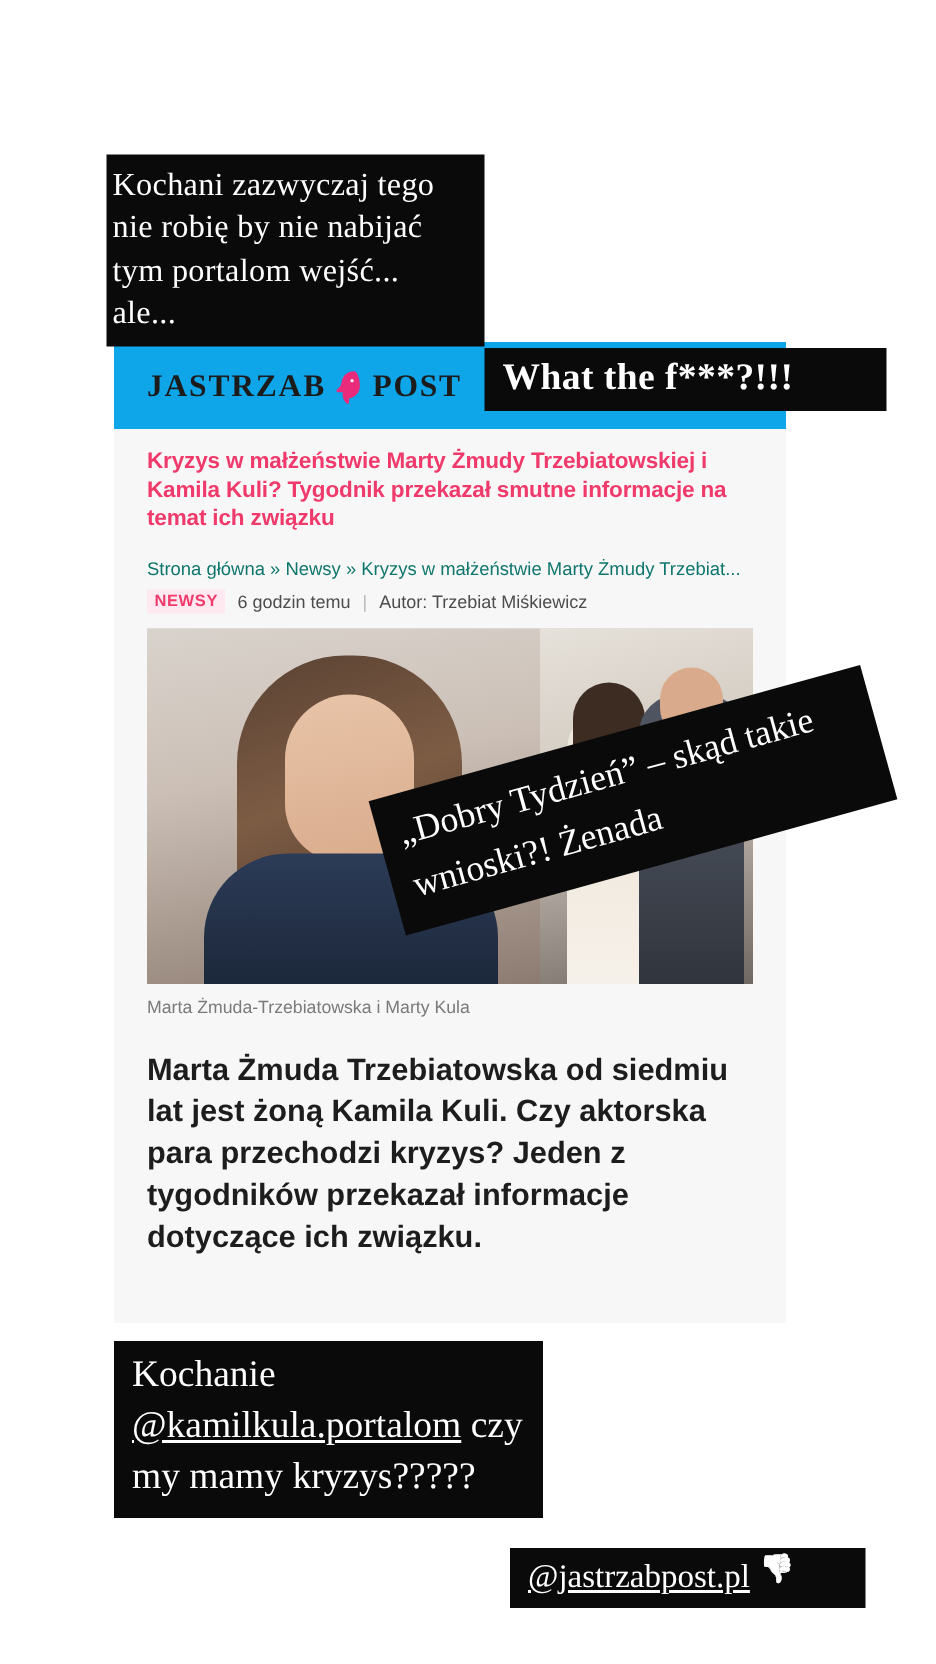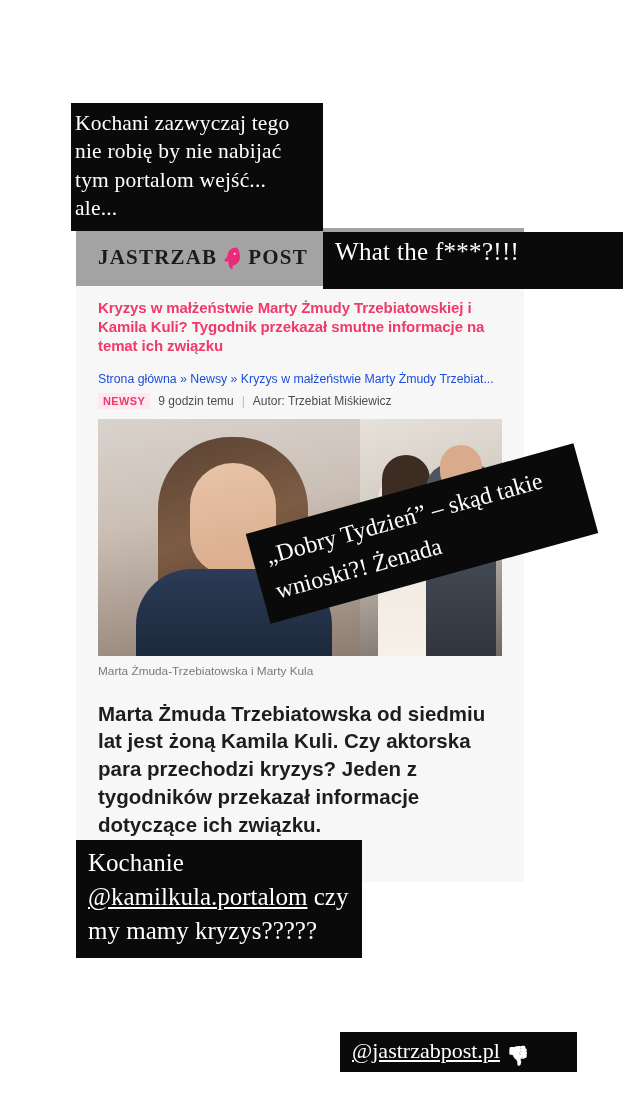--- a/index.html
+++ b/index.html
@@ -36,60 +36,61 @@
     width: 252px;
     padding: 6px 10px 8px 4px;
     font-size: 21.5px;
     line-height: 1.32;
     letter-spacing: 0.2px;
   }
 
   #sticker-wtf {
     left: 323px;
     top: 232px;
-    width: 300px;
-    padding: 5px 12px 22px 12px;
+    width: 268px;
+    padding: 5px 12px 7px 12px;
     font-size: 25px;
     line-height: 1.2;
     letter-spacing: 0.3px;
+    font-weight: bold;
   }
 
   #sticker-rotated {
     left: 252px;
     top: 487px;
     width: 340px;
     padding: 9px 14px 12px 14px;
     font-size: 24px;
     line-height: 1.5;
     transform: rotate(-15.5deg);
     transform-origin: center center;
   }
 
   #sticker-bottom {
     left: 76px;
-    top: 840px;
+    top: 894px;
     width: 286px;
     padding: 6px 12px 10px 12px;
     font-size: 25px;
     line-height: 1.36;
   }
   #sticker-bottom .mention {
     text-decoration: underline;
     text-underline-offset: 2px;
   }
 
   #sticker-handle {
     left: 340px;
     top: 1032px;
     width: 237px;
     padding: 5px 10px 7px 12px;
     font-size: 22px;
     line-height: 1.25;
     display: flex;
-    align-items: flex-end;
+    align-items: flex-start;
     gap: 6px;
   }
   #sticker-handle .handle-text {
     text-decoration: underline;
     text-underline-offset: 2px;
   }
   #sticker-handle .thumb {
     font-size: 19px;
     line-height: 1;
     filter: grayscale(100%) brightness(1.6);
@@ -101,21 +102,21 @@
     left: 76px;
     top: 228px;
     width: 448px;
     height: 654px;
     background: #f7f7f7;
     box-sizing: border-box;
   }
 
   .site-header {
     height: 58px;
-    background: #a3a3a3;
+    background: #0ea5e9;
     display: flex;
     align-items: center;
     padding-left: 22px;
   }
   .logo {
     display: flex;
     align-items: center;
     font-family: "Liberation Serif", serif;
     letter-spacing: 1.2px;
     color: #1b1b1b;
@@ -141,21 +142,21 @@
     font-size: 15px;
     line-height: 1.28;
     font-weight: 700;
     color: #ef3a6b;
     letter-spacing: -0.1px;
   }
 
   .breadcrumb {
     margin-top: 16px;
     font-size: 12.3px;
-    color: #1d4ed8;
+    color: #0f766e;
     white-space: nowrap;
     overflow: hidden;
   }
 
   .meta-row {
     margin-top: 7px;
     display: flex;
     align-items: center;
     gap: 8px;
     font-size: 12px;
@@ -283,21 +284,21 @@
       </div>
     </div>
 
     <div class="article-body">
       <h1 class="headline">Kryzys w małżeństwie Marty Żmudy Trzebiatowskiej i Kamila Kuli? Tygodnik przekazał smutne informacje na temat ich związku</h1>
 
       <div class="breadcrumb">Strona główna » Newsy » Kryzys w małżeństwie Marty Żmudy Trzebiat...</div>
 
       <div class="meta-row">
         <span class="cat-badge">NEWSY</span>
-        <span>9 godzin temu</span>
+        <span>6 godzin temu</span>
         <span class="meta-sep">|</span>
         <span>Autor: Trzebiat Miśkiewicz</span>
       </div>
 
       <div class="photo">
         <div class="left-img">
           <div class="portrait-hair"></div>
           <div class="portrait-face"></div>
           <div class="portrait-body"></div>
         </div>

